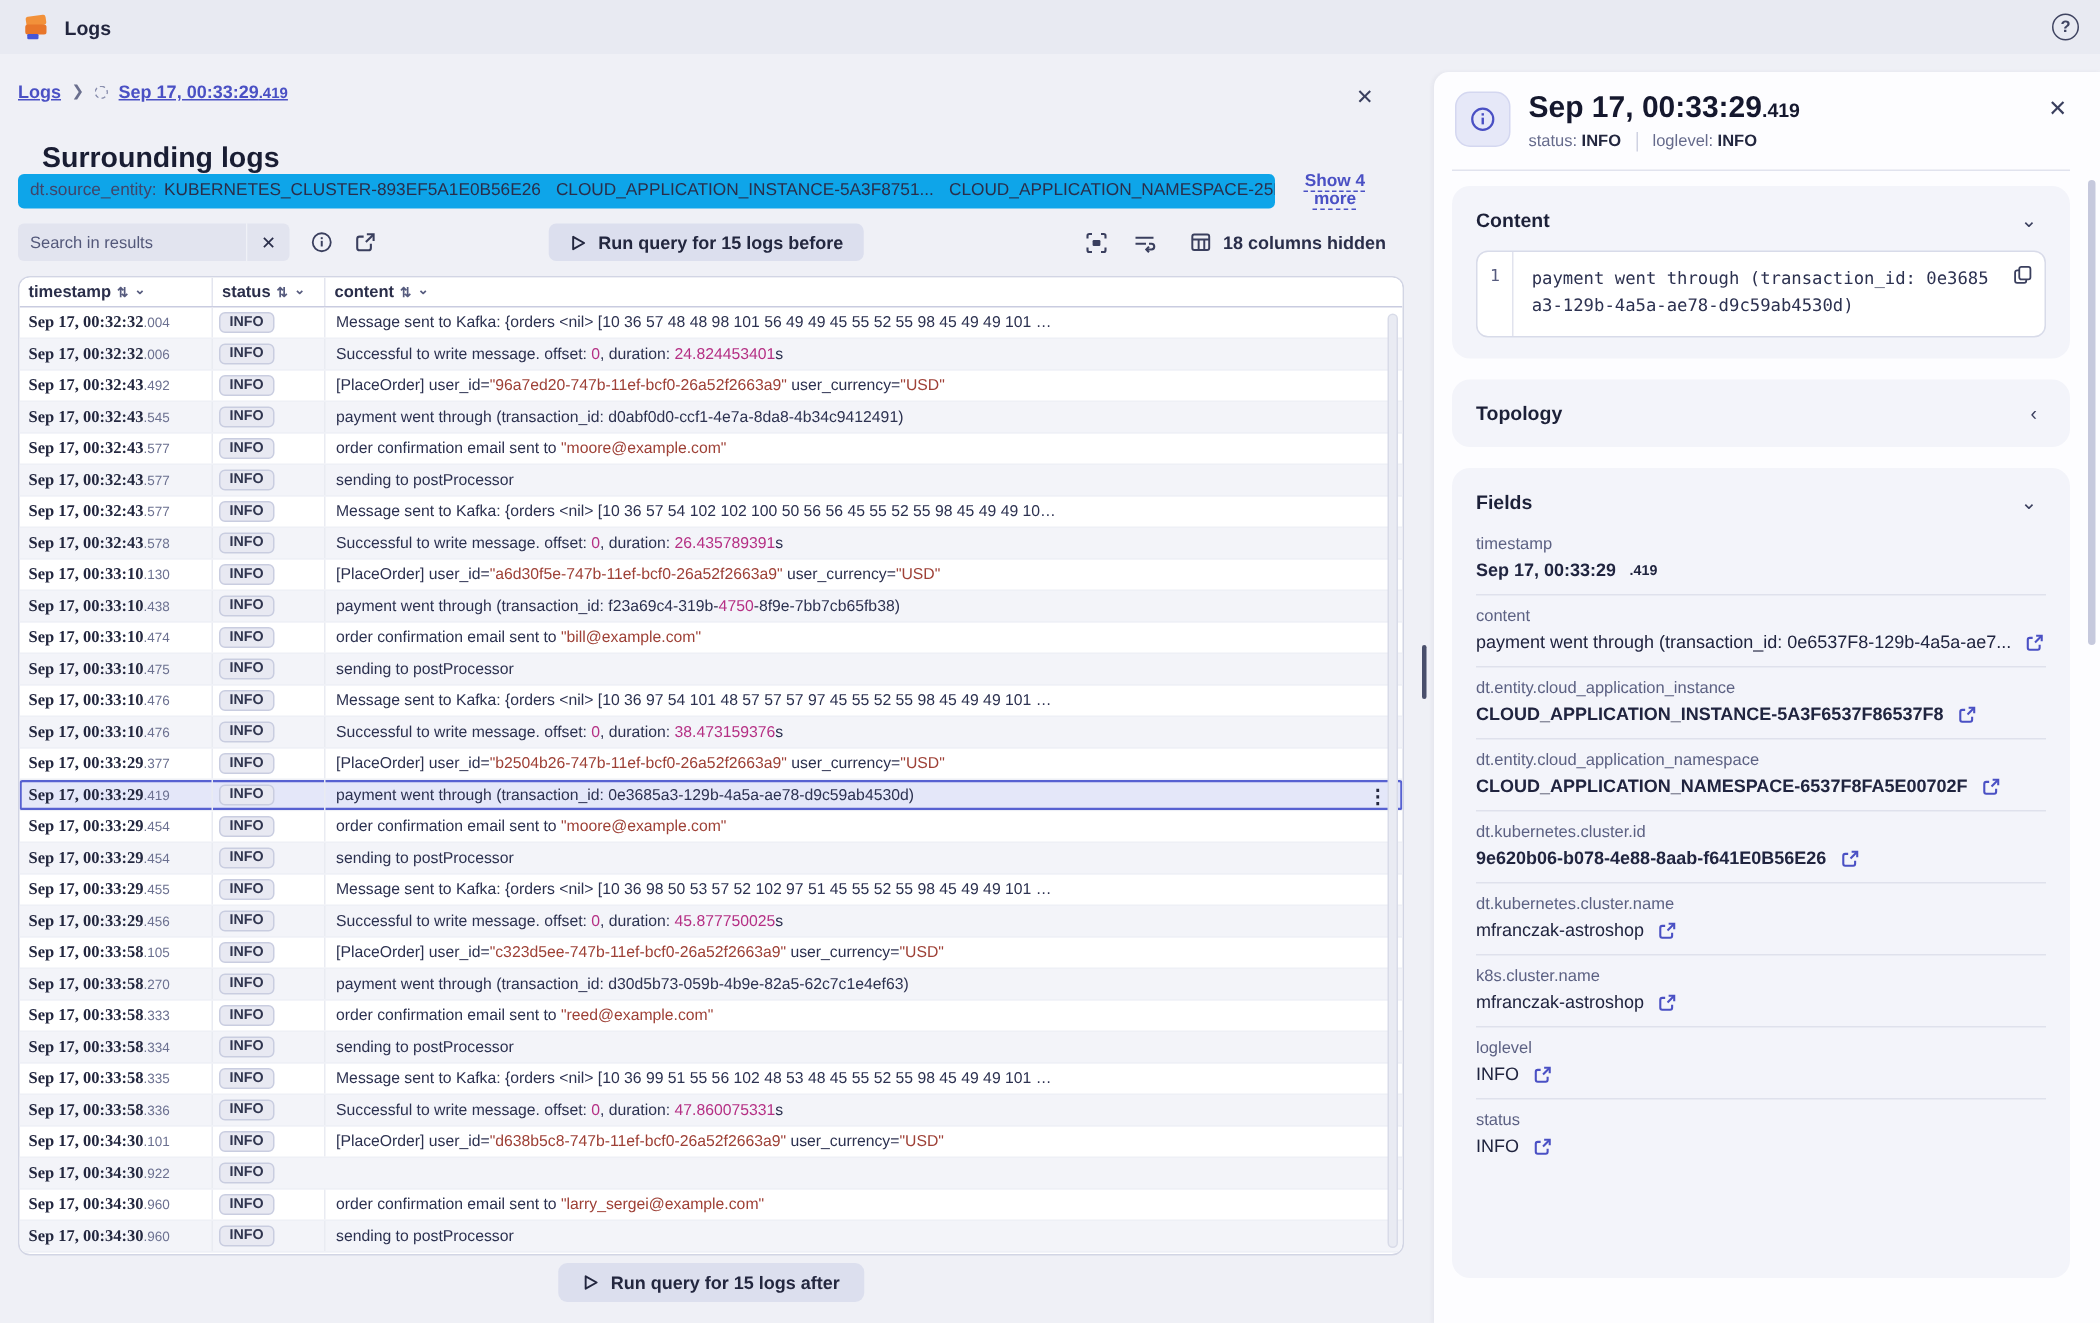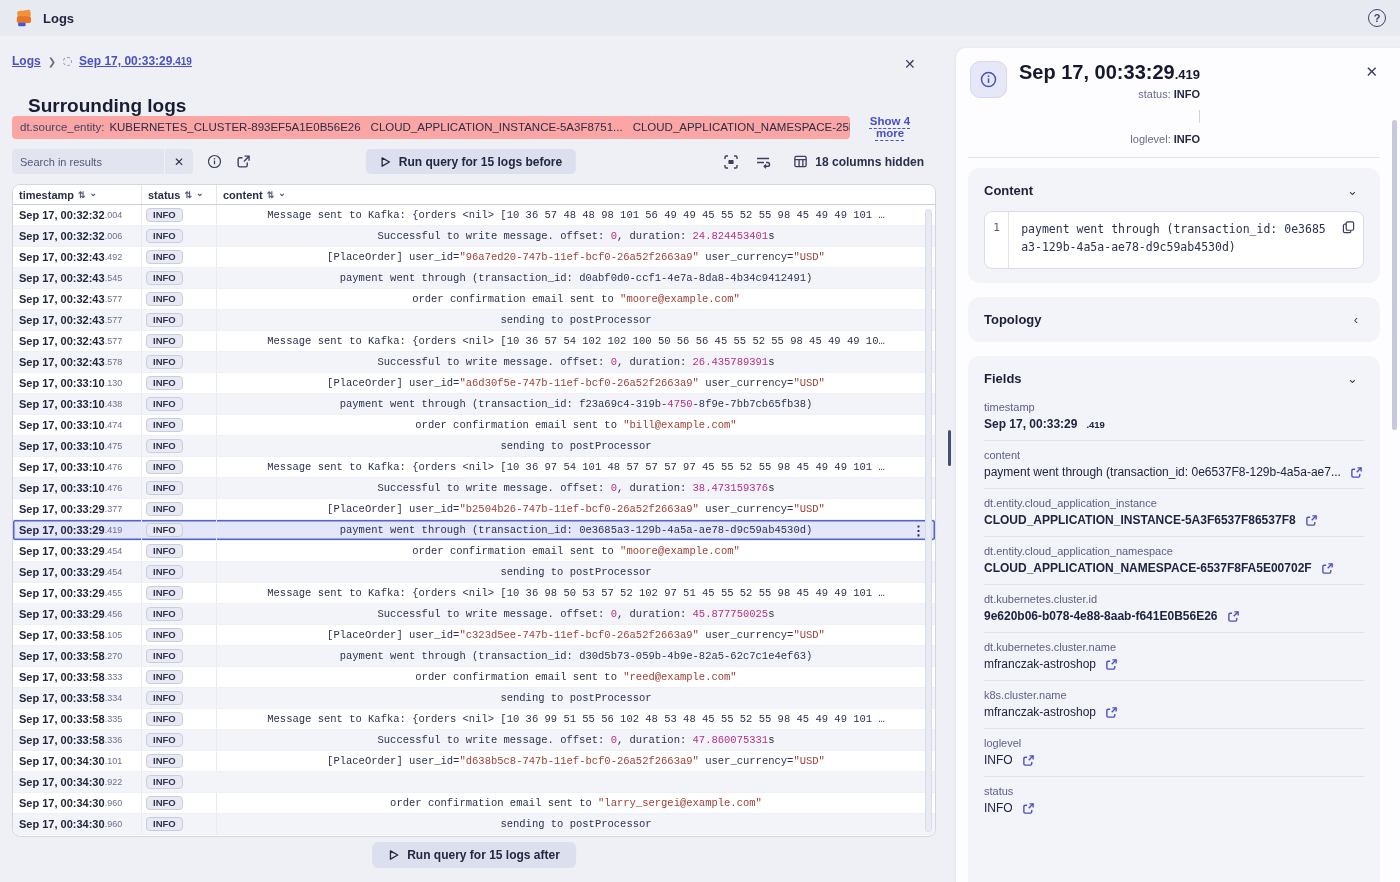--- a/index.html
+++ b/index.html
@@ -23,21 +23,21 @@
   .bc-link { color:#4a50c4; font-weight:bold; text-decoration:underline; cursor:pointer; }
   .bc-sep { color:#6a6f8e; font-size:10px; }
   .bc-circle { width:9px; height:9px; border:1.3px dashed #8a8fae; border-radius:50%; display:inline-block; }
   .bc-ms { font-size:10px; }
   .panel-close { position:absolute; top:18px; left:898px; width:20px; height:20px; background:transparent; border:none;
     color:#3a3f5e; font-size:14px; line-height:1; cursor:pointer; }
   .page-title { position:absolute; top:46px; left:28px; font-size:19px; font-weight:bold; color:#191d33; }
 
   
   .filter-row { position:absolute; top:78px; left:12px; width:918px; display:flex; align-items:center; }
-  .filter-chip { background:#fca5a5; border-radius:4px; height:23px; display:flex; align-items:center;
+  .filter-chip { background:#0ea5e9; border-radius:4px; height:23px; display:flex; align-items:center;
     padding:0 8px; font-size:11.5px; color:#2a2e4a; max-width:838px; white-space:nowrap; overflow:hidden; }
   .filter-chip .f-label { color:#40456a; margin-right:5px; }
   .filter-chip .f-val { margin-right:10px; }
   .show-more { margin-left:auto; font-size:11.5px; color:#4a50c4; font-weight:bold;
     text-decoration:underline dashed; text-underline-offset:3px; cursor:pointer; background:none; border:none; }
 
   
   .toolbar { position:absolute; top:113px; left:12px; width:918px; height:25px; display:flex; align-items:center; }
   .search-box { display:flex; align-items:center; background:#e2e4ef; border-radius:4px 0 0 4px; height:25px;
     width:152px; padding:0 8px; font-size:11px; color:#53587a; cursor:text; }
@@ -57,23 +57,23 @@
   .th-cell { display:flex; align-items:center; gap:4px; padding:0 6px; cursor:pointer; }
   .th-cell .sort { font-size:9px; color:#565b7e; } .th-cell .chev { font-size:9px; color:#565b7e; margin-top:-3px; }
   .col-ts { width:128px; } .col-st { width:75px; border-left:1px solid #e3e5ef; } .col-ct { flex:1; border-left:1px solid #e3e5ef; }
   .rows { position:relative; }
   .log-row { display:flex; height:21px; align-items:center; position:relative; cursor:pointer; border-bottom:1px solid #eef0f6; }
   .log-row.alt { background:#f3f4f9; }
   .log-row.selected { background:#e4e7f9; box-shadow: inset 0 0 0 1.5px #5761d1; border-radius:2px; }
   .cell { height:100%; display:flex; align-items:center; overflow:hidden; }
   .cell.ts { width:128px; padding:0 6px; white-space:nowrap; }
   .cell.st { width:75px; border-left:1px solid #e9ebf2; padding:0 4px; }
-  .cell.ct { flex:1; border-left:1px solid #e9ebf2; padding:0 7px; font-family:Liberation Mono, monospace;
-    font-size:10.5px; color:#2c3150; white-space:pre;justify-content:center; }
-  .ts-main { font-size:11px; font-weight:bold; color:#23273f; }
+  .cell.ct { flex:1; border-left:1px solid #e9ebf2; padding:0 7px; font-family:Liberation Sans, sans-serif;
+    font-size:10.5px; color:#2c3150; white-space:pre; }
+  .ts-main { font-size:11px; font-weight:bold; color:#23273f;font-family:Liberation Serif, serif; }
   .ts-ms { font-size:9px; color:#6b7090; }
   .badge { font-size:9.5px; font-weight:bold; color:#30354f; background:#e8e9f2; border:1px solid #c9cde0;
     border-radius:4px; padding:1px 6px 2px; line-height:1; }
   .seg-n { color:#b52f84; } .seg-s { color:#9e4036; }
   .kebab { position:absolute; right:10px; top:0; height:100%; display:flex; align-items:center;
     font-size:13px; font-weight:bold; color:#23273f; cursor:pointer; letter-spacing:0; }
   .t-scrollbar { position:absolute; right:3px; top:24px; bottom:4px; width:7px; border-radius:4px;
     background:#e9ebf3; border:1px solid #d8dbe8; }
 
   .footer-btn { position:absolute; top:806px; left:50%; transform:translateX(-50%); height:26px; background:#dcdfee;
@@ -84,21 +84,21 @@
 
   
   .right-panel { position:absolute; left:956px; top:48px; right:0; bottom:0; background:#fdfdff;
     border-top-left-radius:10px; box-shadow:-1px 0 3px rgba(30,34,70,.05); overflow:hidden; }
   .detail-header { display:flex; align-items:flex-start; padding:13px 18px 10px 14px; }
   .icon-tile { width:37px; height:37px; border-radius:10px; background:#e6e8f8; border:1px solid #d4d7f0;
     display:flex; align-items:center; justify-content:center; flex:none; }
   .dh-text { margin-left:12px; }
   .dh-title { font-size:20px; font-weight:bold; color:#15182e; line-height:1.1; }
   .dh-title .dh-ms { font-size:13px; font-weight:bold; }
-  .dh-sub { margin-top:5px; font-size:11px; display:flex; align-items:flex-end; gap:10px;flex-direction:column; }
+  .dh-sub { margin-top:5px; font-size:11px; display:flex; align-items:flex-start; gap:10px; }
   .dh-sub .lbl { color:#666b8c; } .dh-sub .val { color:#23273f; font-weight:bold; margin-left:3px; }
   .dh-sub .vdiv { width:1px; height:13px; background:#cfd2e2; }
   .detail-close { margin-left:auto; background:none; border:none; color:#3a3f5e; font-size:15px; cursor:pointer; padding:2px 4px; }
   .dh-divider { height:1px; background:#e1e3ee; margin:2px 20px 0 12px; }
 
   .cards { padding:10px 20px 0 12px; }
   .card { background:#f3f4fa; border-radius:12px; margin-bottom:14px; padding:14px 16px; }
   .card-head { display:flex; align-items:center; font-size:13px; font-weight:bold; color:#1c2038; }
   .card-head .chev-btn { margin-left:auto; background:none; border:none; color:#3a3f5e; font-size:13px; cursor:pointer; }
   .code-block { position:relative; display:flex; background:#fff; border:1px solid #d8dbe9; border-radius:8px;

